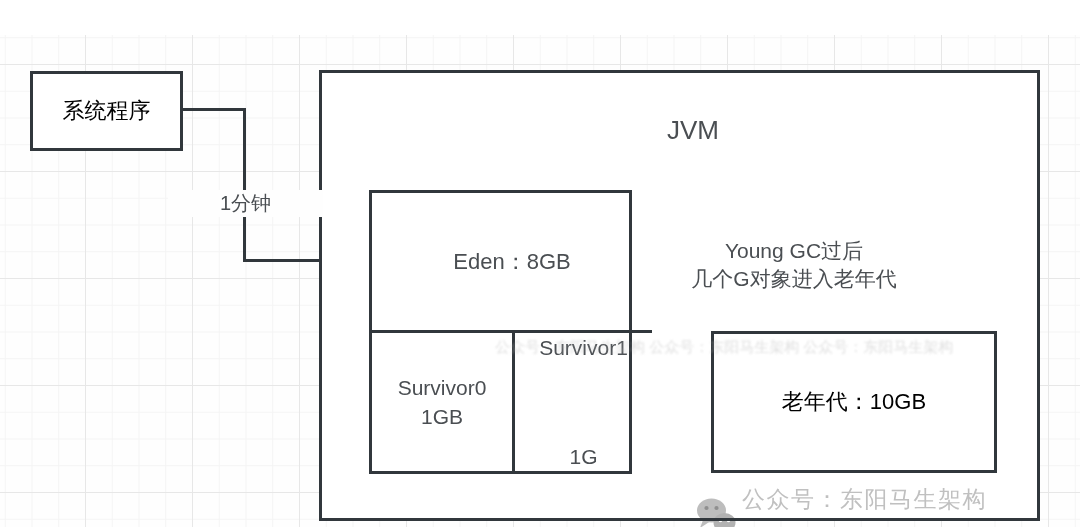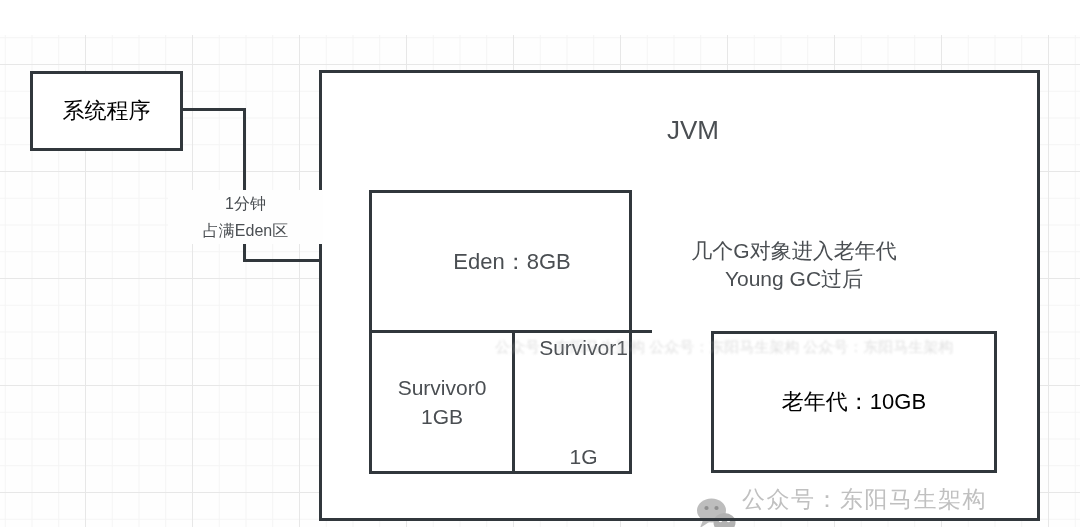--- a/index.html
+++ b/index.html
@@ -49,21 +49,21 @@
   #conn-h2{left:243px;top:224px;width:110px;height:3px;}
   #arrow-right{
     left:351px;top:216px;width:0;height:0;
     border-top:9px solid transparent;
     border-bottom:9px solid transparent;
     border-left:18px solid #31373c;
     background:none;
   }
   #edge-label-fill-eden{
     left:168px;top:155px;width:155px;
-    font-size:16px;line-height:27px;
+    font-size:20px;line-height:27px;
     background:#fefefe;z-index:3;
   }
   
   #young-box{left:369px;top:155px;width:263px;height:284px;}
   #eden-area{position:absolute;left:0;top:0;width:280px;height:137px;font-size:22px;color:#4a4e52;}
   #young-divider-h{position:absolute;left:0;top:137px;width:280px;height:3px;background:#31373c;}
   #young-divider-v{position:absolute;left:140px;top:140px;width:3px;height:138px;background:#31373c;}
   #survivor0-area{position:absolute;left:0;top:140px;width:140px;height:138px;font-size:21px;line-height:29px;color:#4a4e52;text-align:left;}
   #survivor1-area{position:absolute;left:143px;top:140px;width:137px;height:138px;font-size:21px;line-height:29px;color:#4a4e52;text-align:center;justify-content:space-between;}
   
@@ -108,21 +108,20 @@
   <div id="sys-box" class="box center-flex">
     <span>系统程序</span>
   </div>
 
   <div id="conn-h1" class="line"></div>
   <div id="conn-v1" class="line"></div>
   <div id="conn-h2" class="line"></div>
   <div id="arrow-right" class="abs"></div>
   <div id="edge-label-fill-eden" class="label">
     <div>1分钟</div>
-    <div>占满Eden区</div>
   </div>
 
   <div id="jvm-box" class="box"></div>
   <div id="jvm-label" class="label">JVM</div>
 
   <div id="young-box" class="box">
     <div id="eden-area" class="center-flex">
       <span>Eden：8GB</span>
     </div>
     <div id="young-divider-h"></div>
@@ -133,22 +132,22 @@
     </div>
     <div id="survivor1-area" class="center-flex">
       <div>Survivor1</div>
       <div>1G</div>
     </div>
   </div>
 
   <div id="conn-stub" class="line"></div>
 
   <div id="edge-label-young-gc" class="label">
+    <div>Young GC过后</div>
     <div>几个G对象进入老年代</div>
-    <div>Young GC过后</div>
   </div>
   <div id="arrow-down-shaft" class="line"></div>
   <div id="arrow-down-head" class="abs"></div>
 
   <div id="old-box" class="box center-flex">
     <span>老年代：10GB</span>
   </div>
 
   <div id="faint-strip" class="abs">公众号：东阳马生架构 公众号：东阳马生架构 公众号：东阳马生架构</div>
 

